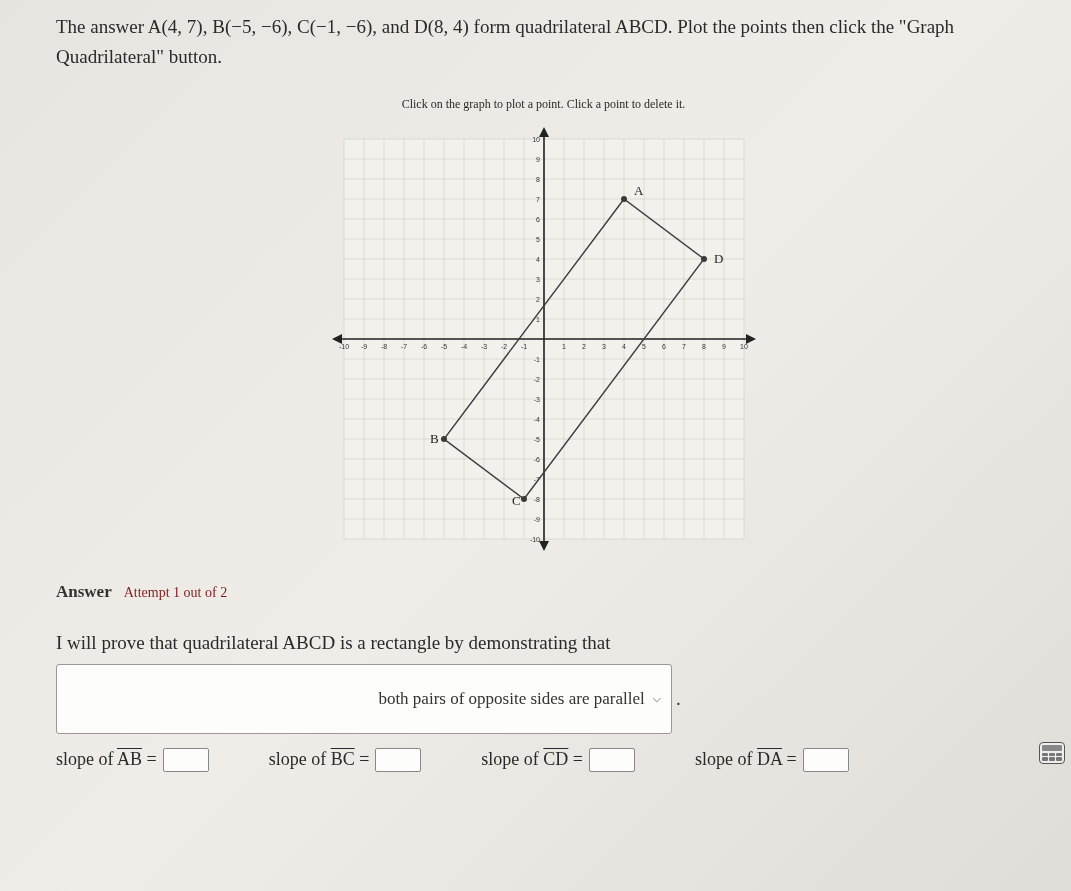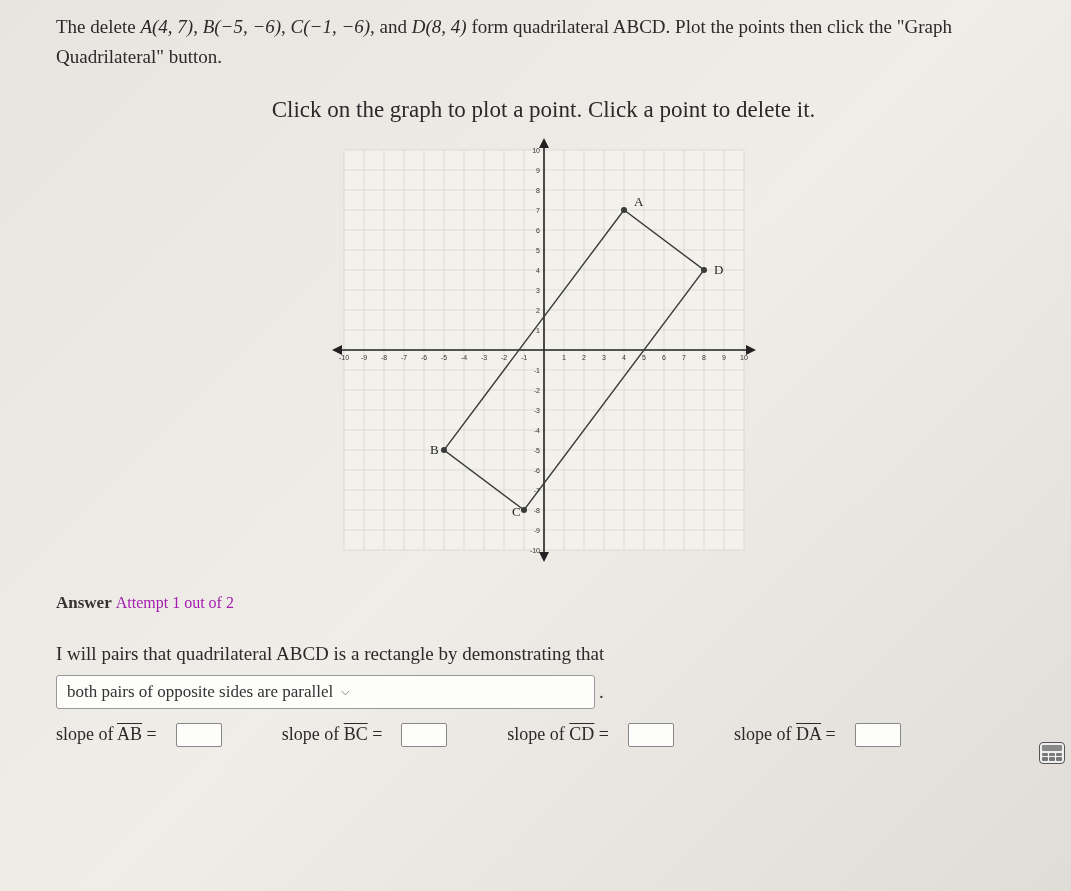--- a/index.html
+++ b/index.html
@@ -8,39 +8,39 @@
       background: linear-gradient(135deg, #e8e5e0 0%, #f0ede8 50%, #e0ddd8 100%);
       width: 1071px;
       height: 891px;
       padding: 0;
       color: #333;
       position: relative;
       overflow: hidden;
     }
     .content { padding: 12px 40px 0 56px; }
     .problem-text { font-size: 19px; line-height: 1.6; color: #2a2a2a; }
-    .problem-text .math { font-style: italic; }
-    .instruction { text-align: center; font-size: 23px; margin-top: 24px; margin-bottom: 12px; color: #2a2a2a; }
+    .problem-text .math { }
+    .instruction { text-align: center; font-size: 12px; margin-top: 24px; margin-bottom: 12px; color: #2a2a2a; }
     .graph-wrap { display: flex; justify-content: center; margin-top: 6px; margin-bottom: 28px; }
     .graph { position: relative; width: 430px; height: 430px; }
     .graph svg { display: block; }
     .proof-text { font-size: 19px; color: #2a2a2a; margin-bottom: 30px; }
-    .answer-row { display: flex; align-items: baseline; gap: 4px; margin-bottom: 30px; }
+    .answer-row { display: flex; align-items: baseline; gap: 12px; margin-bottom: 30px; }
     .answer-label { font-weight: bold; font-size: 17px; }
-    .attempt { font-size: 16px; color: #a21caf; }
+    .attempt { font-size: 14px; color: #7f1d1d; }
     .prove-line { font-size: 19px; margin-bottom: 10px; color: #2a2a2a; }
     .dropdown {
-      display: inline-flex; align-items: center; justify-content: flex-start;
-      border: 1px solid #999; background: #fdfdfb; padding: 6px 10px;
-      font-size: 17px; width: 539px; border-radius: 3px;
+      display: inline-flex; align-items: center; justify-content: flex-end;
+      border: 1px solid #999; background: #fdfdfb; padding: 24px 10px;
+      font-size: 17px; width: 616px; border-radius: 3px;
       color: #333; font-family: inherit;
     }
     .chevron { font-size: 11px; color: #777; margin-left: 8px; }
     .slope-row { display: flex; gap: 60px; margin-top: 14px; font-size: 18px; color: #2a2a2a; align-items:center;}
-    .slope-item { display: inline-flex; align-items: center; gap: 19px; }
+    .slope-item { display: inline-flex; align-items: center; gap: 6px; }
     .overline { text-decoration: overline; }
     .blank {
       display: inline-block; width: 46px; height: 24px;
       border: 1px solid #888; background: #fdfdfb; border-radius: 2px;
     }
     .calc-icon {
       position: absolute; right: 6px; top: 742px; width: 26px; height: 22px;
       border: 1.5px solid #555; border-radius: 4px; background: #eee;
       display:flex; flex-direction:column; padding:2px; gap:1px;
     }
@@ -48,21 +48,21 @@
     .calc-icon .r span{flex:1; background:#777; border-radius:1px;}
     .calc-icon .scr{height:6px;background:#888;border-radius:1px;margin-bottom:1px;}
     .period { font-size:19px; margin-left:4px;}
     .dd-wrap{display:flex;align-items:center;}
   </style>
 </head>
 <body>
 
 <div class="content">
   <p class="problem-text">
-    <span>The delete </span><span class="math">A(4, 7)</span><span>, </span><span class="math">B(−5, −6)</span><span>, </span><span class="math">C(−1, −6)</span><span>, and </span><span class="math">D(8, 4)</span><span> form quadrilateral ABCD. Plot the points then click the "Graph Quadrilateral" button.</span>
+    <span>The answer </span><span class="math">A(4, 7)</span><span>, </span><span class="math">B(−5, −6)</span><span>, </span><span class="math">C(−1, −6)</span><span>, and </span><span class="math">D(8, 4)</span><span> form quadrilateral ABCD. Plot the points then click the "Graph Quadrilateral" button.</span>
   </p>
 
   <p class="instruction">Click on the graph to plot a point. Click a point to delete it.</p>
 
   <div class="graph-wrap">
     <div class="graph">
       <svg id="graph-svg" width="430" height="430" viewBox="0 0 430 430">
           <rect x="15" y="15" width="400" height="400" fill="#f3f1ec" stroke="none"></rect>
           <line x1="15" y1="415" x2="15" y2="15" stroke="#cfccc5" stroke-width="0.6"></line>
           <line x1="35" y1="415" x2="35" y2="15" stroke="#cfccc5" stroke-width="0.6"></line>
@@ -164,21 +164,21 @@
         </svg>
     </div>
   </div>
 
 
   <div class="answer-row">
     <span class="answer-label">Answer</span>
     <span class="attempt">Attempt 1 out of 2</span>
   </div>
 
-  <p class="prove-line">I will pairs that quadrilateral ABCD is a rectangle by demonstrating that</p>
+  <p class="prove-line">I will prove that quadrilateral ABCD is a rectangle by demonstrating that</p>
 
   <div class="dd-wrap">
     <div class="dropdown">
       <span>both pairs of opposite sides are parallel</span>
       <span class="chevron">⌵</span>
     </div>
     <span class="period">.</span>
   </div>
 
   <div class="slope-row">

